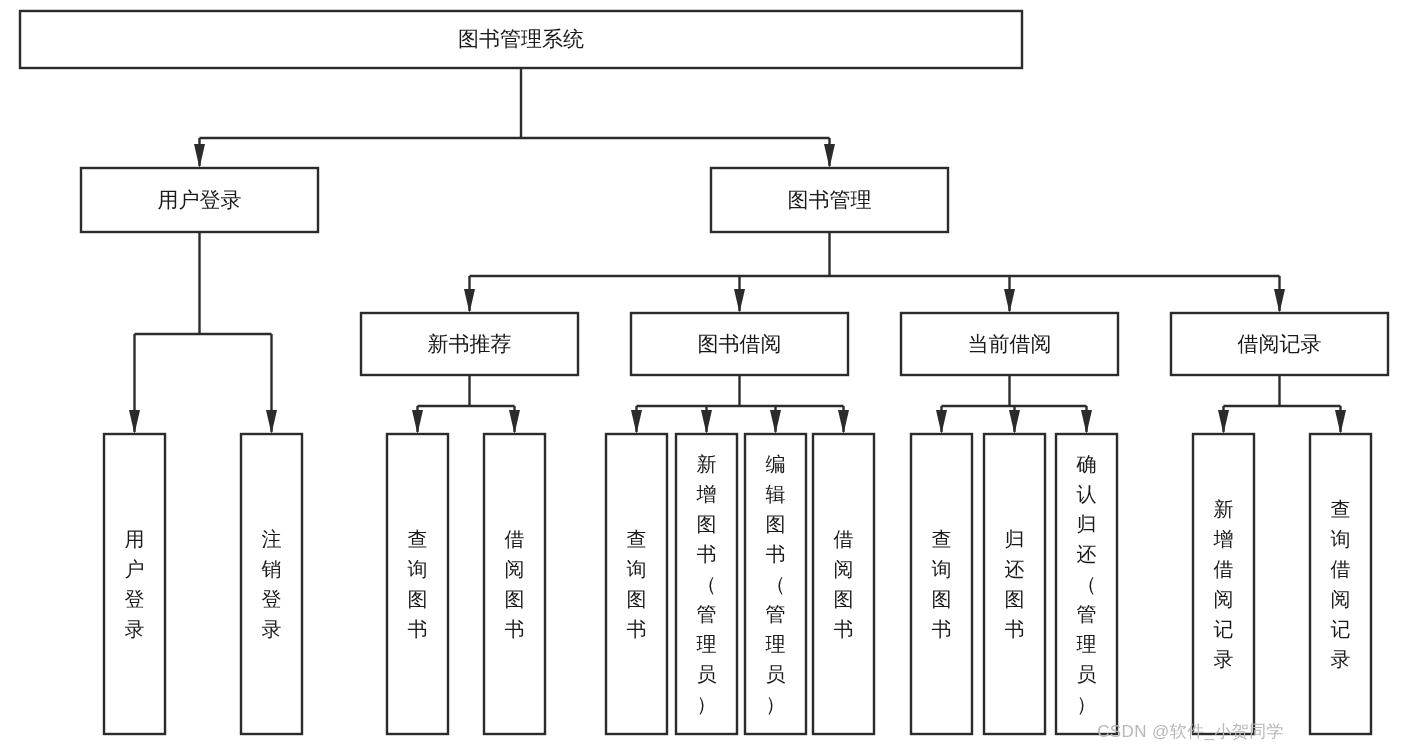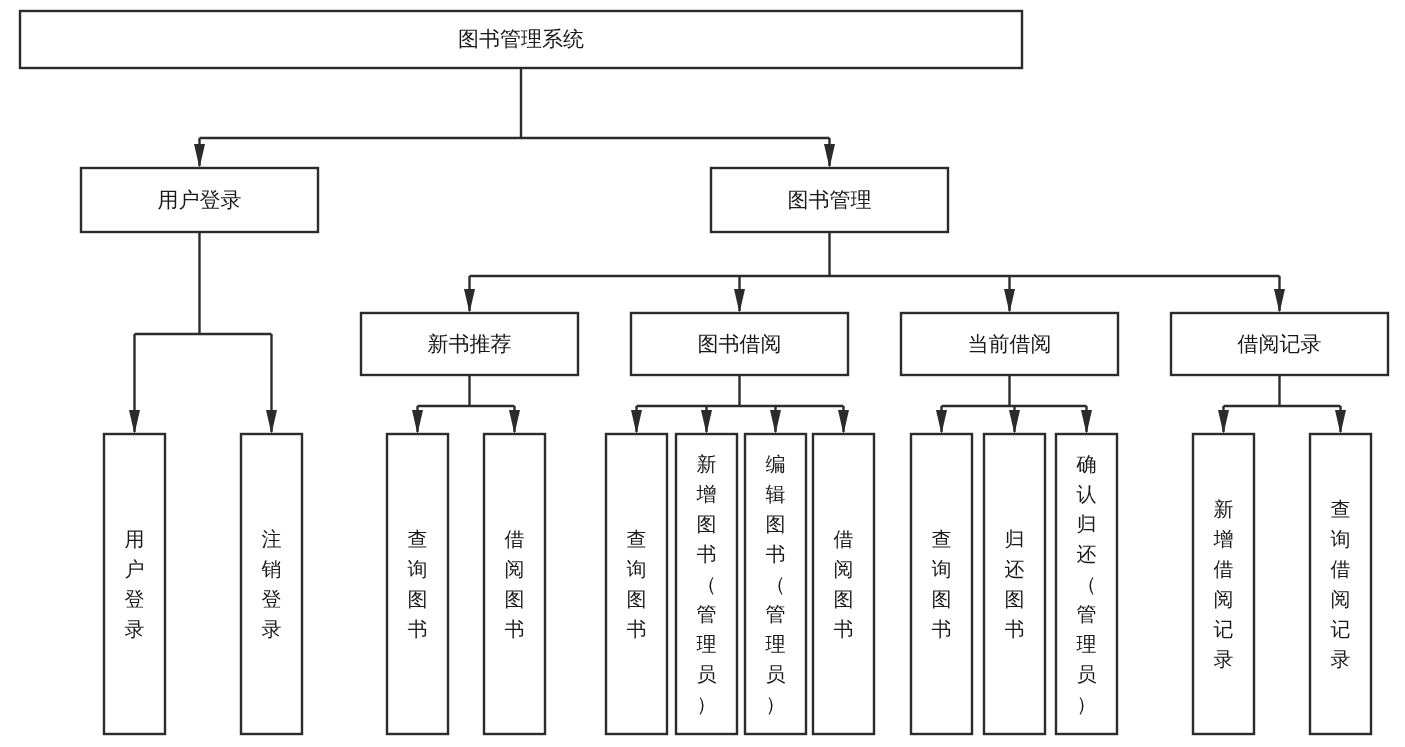--- a/index.html
+++ b/index.html
@@ -202,13 +202,14 @@
         <g>
           <rect x="1193" y="434" width="61" height="300" class="node-box"></rect>
           <text x="1223.5" y="516" class="node-label-v"><tspan x="1223.5" dy="0">新</tspan><tspan x="1223.5" dy="30">增</tspan><tspan x="1223.5" dy="30">借</tspan><tspan x="1223.5" dy="30">阅</tspan><tspan x="1223.5" dy="30">记</tspan><tspan x="1223.5" dy="30">录</tspan></text>
         </g>
         <g>
           <rect x="1310" y="434" width="61" height="300" class="node-box"></rect>
           <text x="1340.5" y="516" class="node-label-v"><tspan x="1340.5" dy="0">查</tspan><tspan x="1340.5" dy="30">询</tspan><tspan x="1340.5" dy="30">借</tspan><tspan x="1340.5" dy="30">阅</tspan><tspan x="1340.5" dy="30">记</tspan><tspan x="1340.5" dy="30">录</tspan></text>
         </g>
       </g>
   </svg>
+  <div class="watermark">CSDN @软件_小贺同学</div>
 </div>
 
 </body></html>

